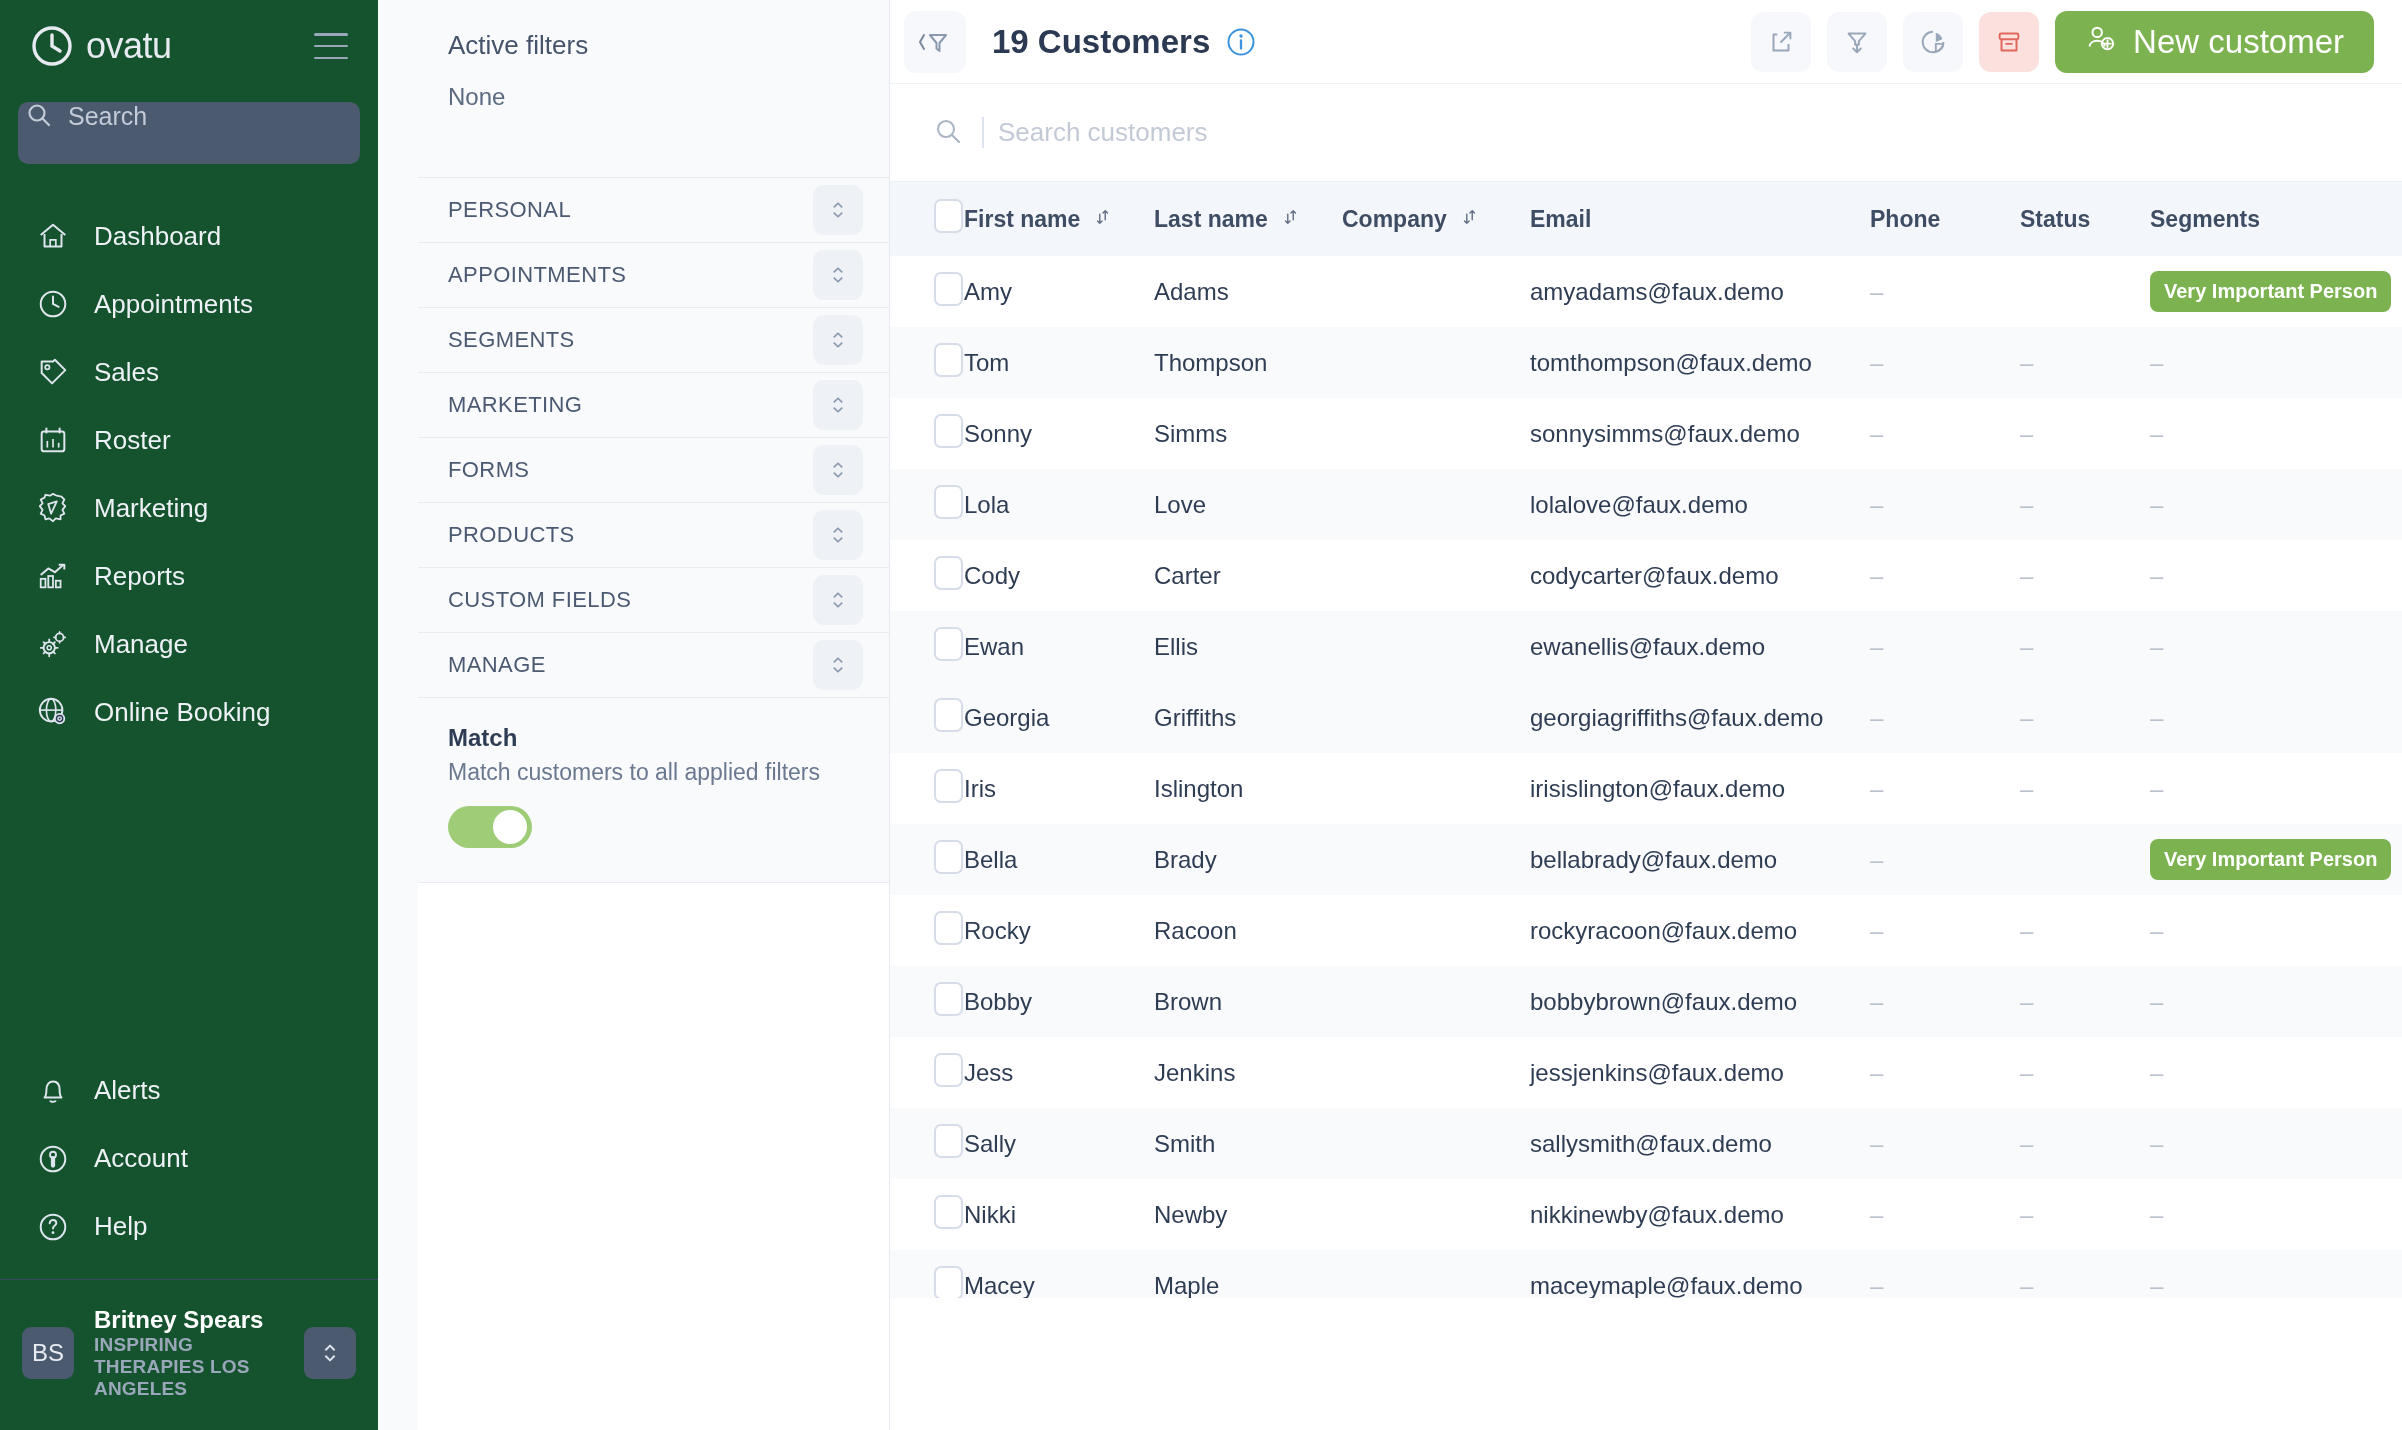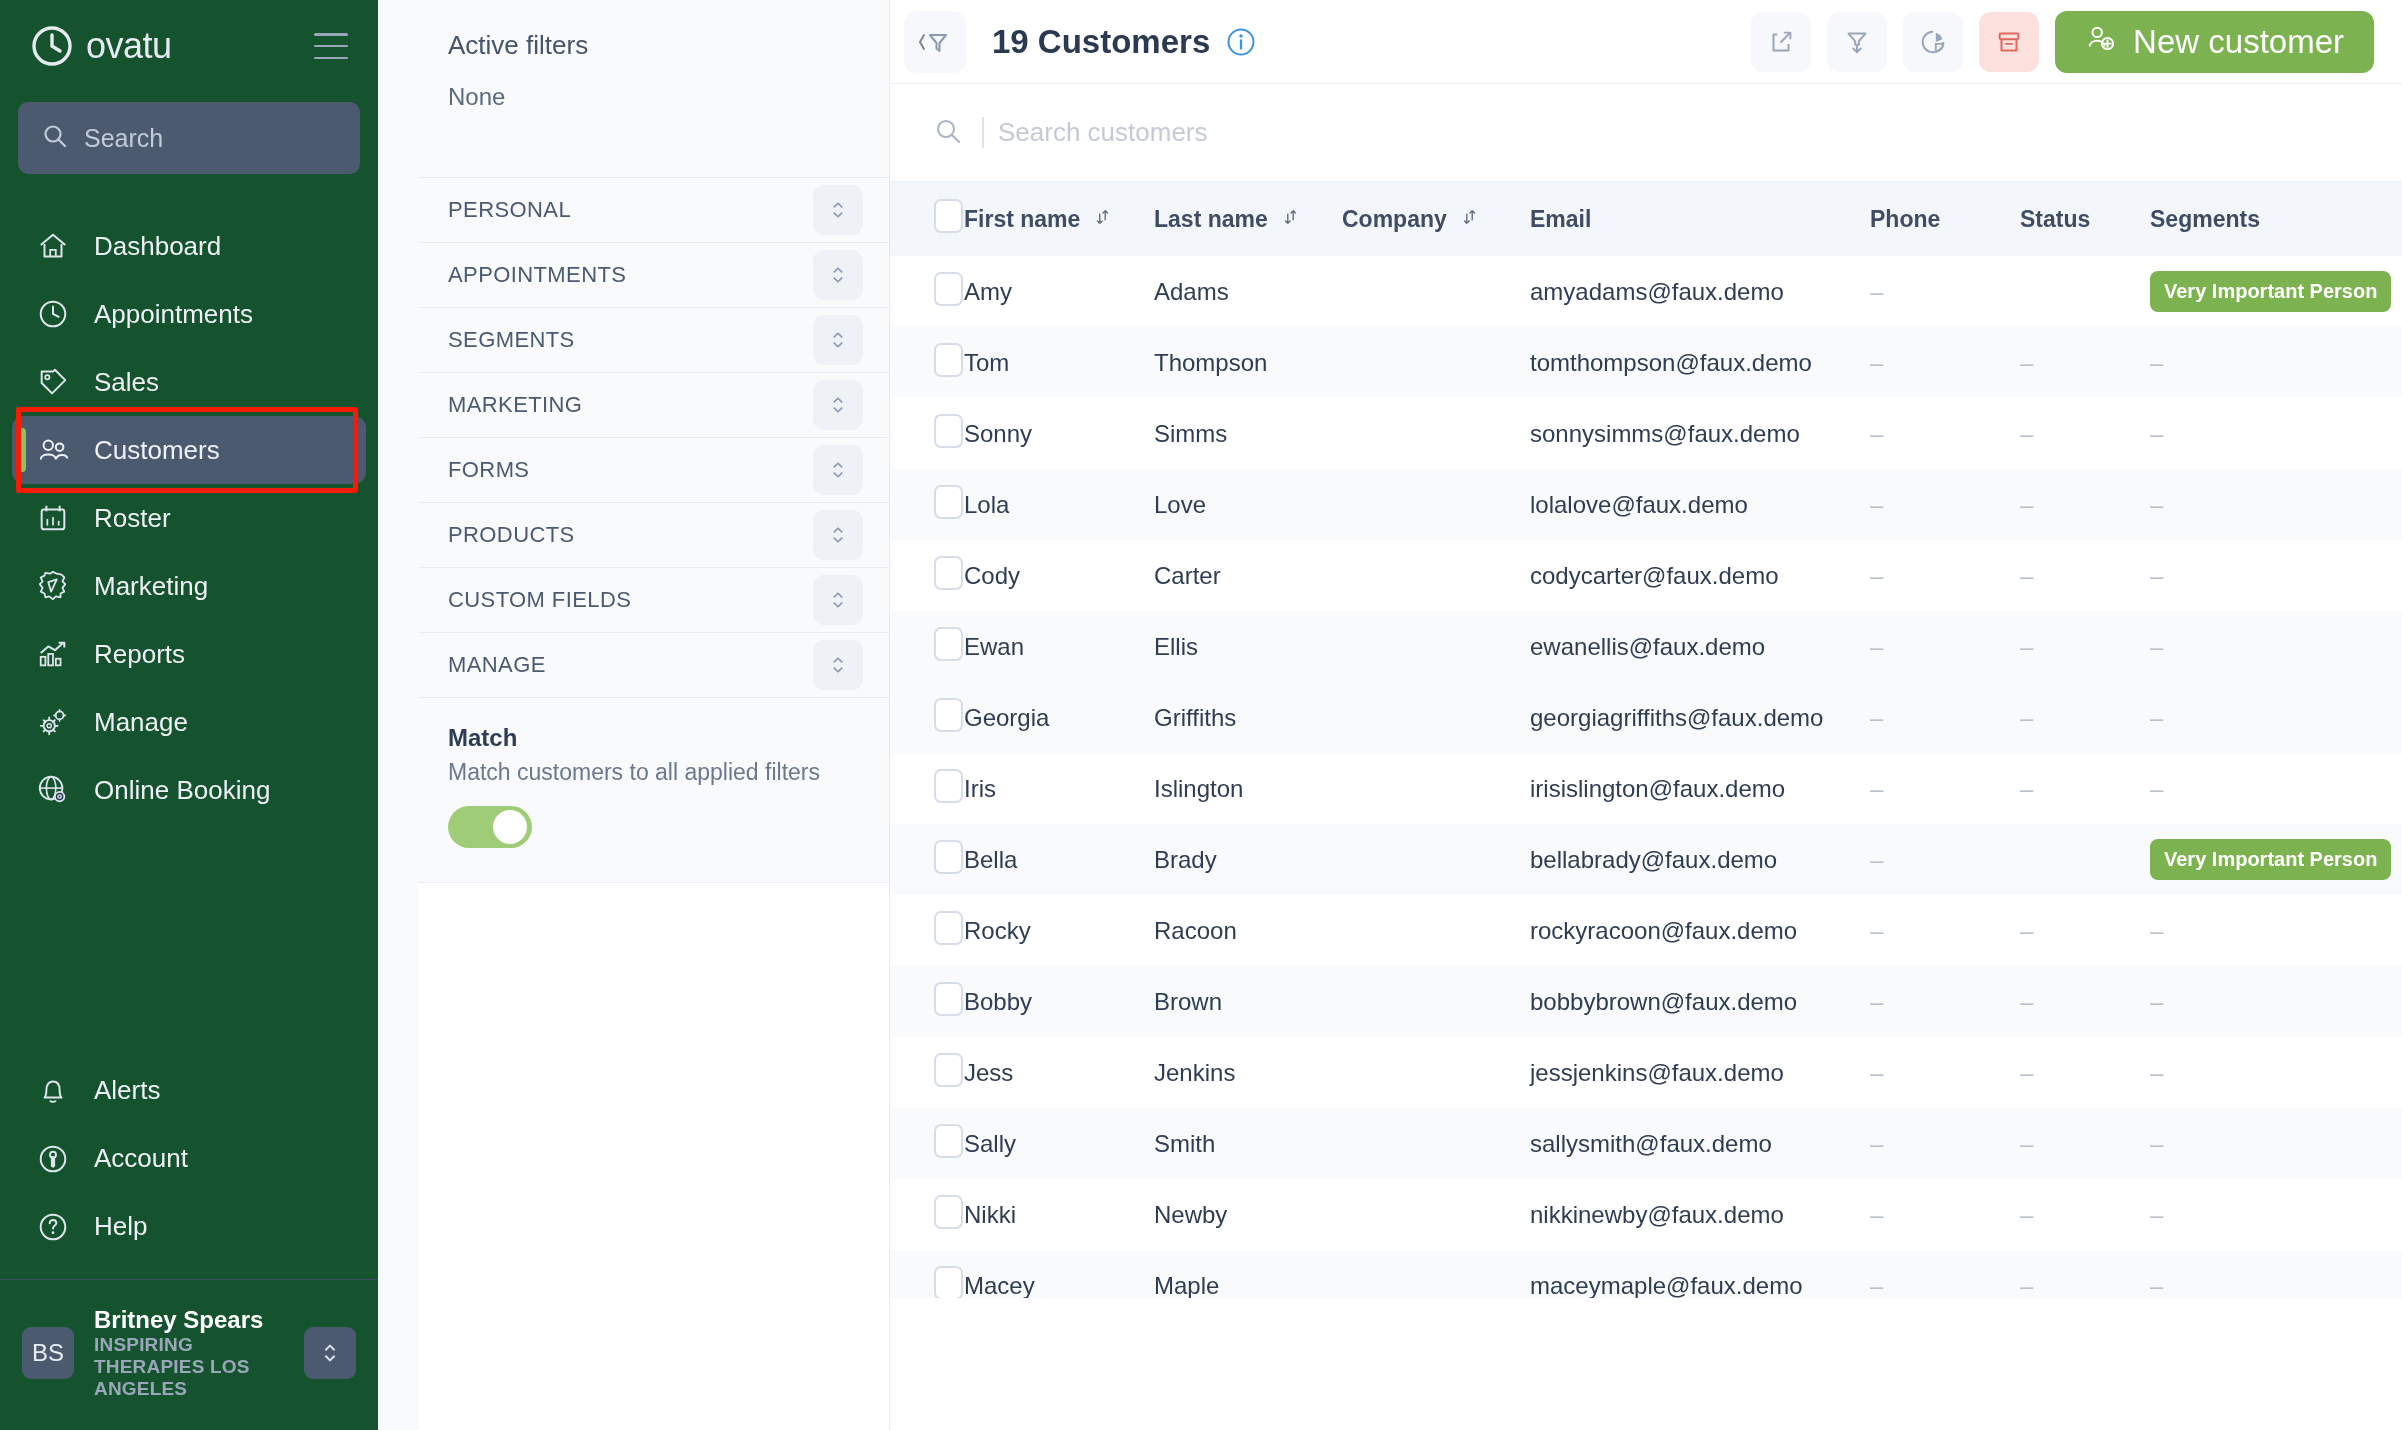--- a/index.html
+++ b/index.html
@@ -20,22 +20,22 @@
   }
   .sb-top { padding: 24px 30px 0 30px; display: flex; align-items: center; justify-content: space-between; }
   .brand { display: flex; align-items: center; gap: 12px; }
   .brand-logo { width: 44px; height: 44px; flex: 0 0 44px; }
   .brand-name { color: #e7ebf1; font-size: 36px; letter-spacing: -0.5px; font-weight: 400; }
   .hamburger { width: 34px; height: 26px; display: flex; flex-direction: column; justify-content: space-between; cursor: pointer; }
   .hamburger span { display: block; height: 2.5px; background: #9aa7ba; border-radius: 2px; }
 
   .sb-search {
     margin: 34px 18px 0 18px;
-    height: 72px; background: #4c5a70; border-radius: 10px;
-    display: flex; align-items: center; gap: 16px; padding: 0 24px;
+    height: 62px; background: #4c5a70; border-radius: 10px;
+    display: flex; gap: 16px; padding: 0 8px;
     cursor: text;
   }
   .sb-search .ph { color: #c3cbd8; font-size: 25px; }
 
   .sb-nav { margin-top: 38px; display: flex; flex-direction: column; }
   .nav-item {
     height: 68px; margin: 0 12px; border-radius: 12px;
     display: flex; align-items: center; gap: 22px;
     padding: 0 14px 0 22px; cursor: pointer; position: relative;
   }
@@ -216,32 +216,20 @@
       <div class="nav-item">
         <span class="ico">
           <svg viewBox="0 0 36 36" width="34" height="34">
               <path d="M20 5 L31 16 L17 30 L6 19 L6 7 L18 7 Z" fill="none" stroke="#dfe5ee" stroke-width="2.1" stroke-linejoin="round"></path>
               <circle cx="12" cy="13" r="2.3" fill="none" stroke="#dfe5ee" stroke-width="1.8"></circle>
             </svg>
         </span>
         <span class="label">Sales</span>
       </div>
 
-      <div class="nav-item active">
-        <span class="nav-annot"></span>
-        <span class="ico">
-          <svg viewBox="0 0 36 36" width="34" height="34">
-            <circle cx="13" cy="13" r="5" fill="none" stroke="#eef1f6" stroke-width="2.1"></circle>
-            <path d="M5 28 C5 21 21 21 21 28" fill="none" stroke="#eef1f6" stroke-width="2.1"></path>
-            <circle cx="25" cy="15" r="4" fill="none" stroke="#eef1f6" stroke-width="2.1"></circle>
-            <path d="M22 27 C22 22 33 22 33 27" fill="none" stroke="#eef1f6" stroke-width="2.1"></path>
-          </svg>
-        </span>
-        <span class="label">Customers</span>
-      </div>
 
       <div class="nav-item">
         <span class="ico">
           <svg viewBox="0 0 36 36" width="34" height="34">
               <rect x="6" y="9" width="24" height="21" rx="2.5" fill="none" stroke="#dfe5ee" stroke-width="2.1"></rect>
               <line x1="11" y1="5" x2="11" y2="11" stroke="#dfe5ee" stroke-width="2.1"></line>
               <line x1="25" y1="5" x2="25" y2="11" stroke="#dfe5ee" stroke-width="2.1"></line>
               <line x1="12" y1="19" x2="12" y2="26" stroke="#dfe5ee" stroke-width="1.8"></line>
               <line x1="18" y1="17" x2="18" y2="26" stroke="#dfe5ee" stroke-width="1.8"></line>
               <line x1="24" y1="21" x2="24" y2="26" stroke="#dfe5ee" stroke-width="1.8"></line>

